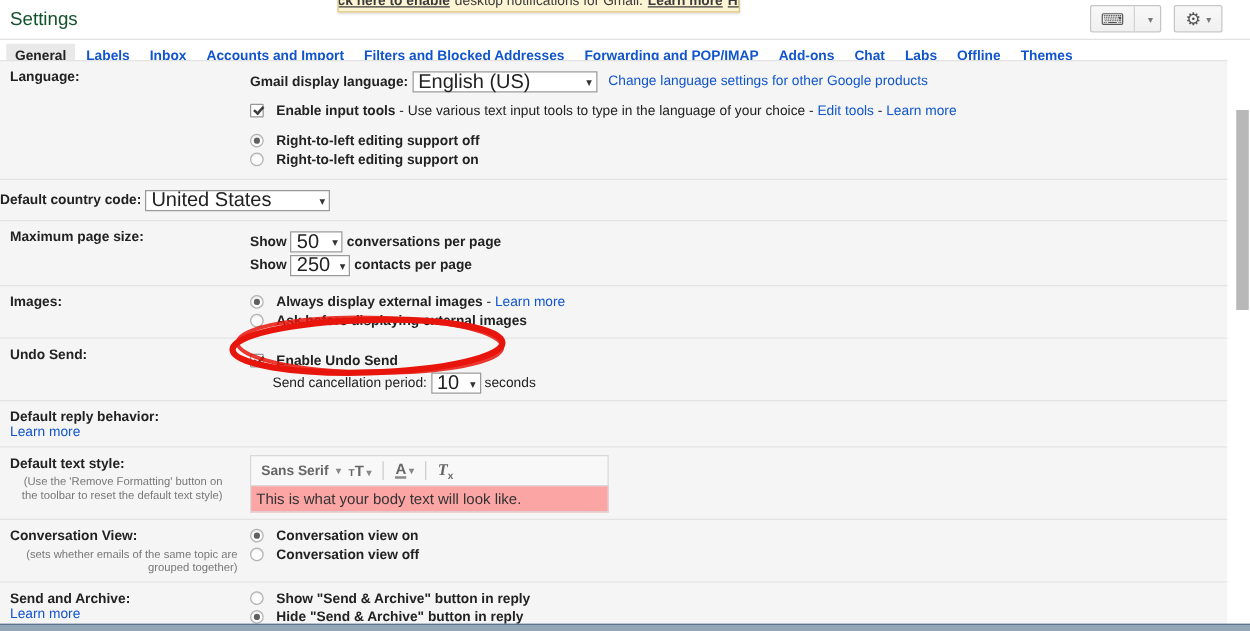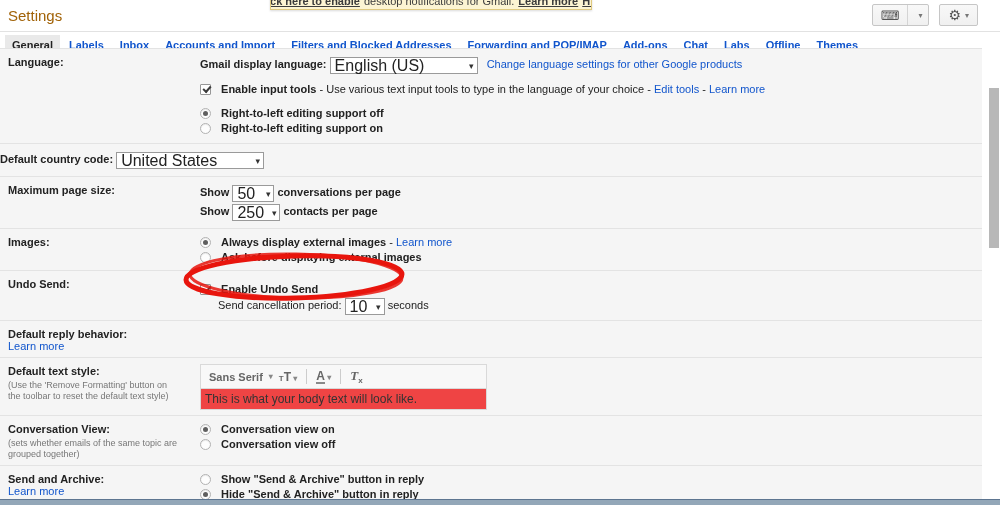--- a/index.html
+++ b/index.html
@@ -9,42 +9,42 @@
 
   
   .banner { position:absolute; left:270px; top:-14px; width:322px; height:24px;
     background:#fcf4d3; border:1px solid #dfc97f; box-shadow:0 1px 2px rgba(0,0,0,.15);
     font-size:11px; color:#3b3b3b; white-space:nowrap; padding:2px 8px; overflow:hidden;
     display:flex; align-items:flex-end; justify-content:center; gap:4px; z-index:5; }
   .banner a { color:#3b3b3b; text-decoration:underline; font-weight:bold; cursor:pointer; }
 
   
   .header { position:relative; height:32px; border-bottom:1px solid #e2e2e2; background:#fff; }
-  .page-title { position:absolute; left:8px; top:7px; font-size:15px; color:#a16207; }
+  .page-title { position:absolute; left:8px; top:7px; font-size:15px; color:#14532d; }
   .hdr-buttons { position:absolute; right:22px; top:4px; display:flex; gap:10px; }
   .btn { height:22px; display:flex; align-items:center; border:1px solid #c6c6c6; border-radius:2px;
     background:linear-gradient(#f8f8f8,#f0f0f0); color:#555; cursor:pointer; }
   .btn .seg { padding:0 8px; display:flex; align-items:center; height:100%; }
   .btn .seg + .seg { border-left:1px solid #d4d4d4; padding:0 6px; }
   .kbd-glyph { font-size:13px; line-height:1; }
   .gear-glyph { font-size:14px; line-height:1; }
   .drop { font-size:8px; color:#777; margin-left:4px; }
 
   
   .tabbar { height:26px; display:flex; align-items:center; gap:2px; padding-left:5px; background:#fff; font-size:11px; font-weight:bold;text-align:right; }
   .tab { padding:4px 7px; color:#1155cc; cursor:pointer; white-space:nowrap; }
   .tab.sel { background:#e9e9e9; color:#222; cursor:default; }
 
   
   .settings { position:absolute; left:0; top:48px; width:982px; bottom:0; background:#f5f5f5; border-top:1px solid #e3e3e3; font-size:11px; color:#222; }
   .row { display:flex; border-top:1px solid #e3e3e3; padding:5px 0; }
   .row:first-child { border-top:none; }
   .lbl { width:200px; flex-shrink:0; padding:2px 10px 0 8px; }
   .lbl b { font-size:11px; color:#222; }
-  .sub { font-size:9px; color:#777; font-weight:normal; margin-top:3px; line-height:11px; }
+  .sub { font-size:9px; color:#777; font-weight:normal; margin-top:3px; line-height:11px;text-align:right; }
   .ct { flex:1; padding-top:1px; }
   .line { line-height:15px; margin:2px 0; }
   a.lnk { color:#1155cc; text-decoration:none; cursor:pointer; }
 
   
   .selbox { display:inline-block; position:relative; border:1px solid #9a9a9a; background:#fff; height:17px;
     line-height:15px; padding:0 16px 0 4px; vertical-align:middle; font-size:16px; color:#222; cursor:pointer; }
   .selbox::after { content:"▾"; position:absolute; right:3px; top:1px; font-size:9px; color:#333; }
   .radio { width:11px; height:11px; border-radius:50%; border:1px solid #b2b2b2; background:#fdfdfd;
     display:inline-block; vertical-align:-2px; margin-right:7px; box-shadow:inset 0 1px 1px rgba(0,0,0,.08); cursor:pointer; }
@@ -58,21 +58,21 @@
   
   .ts-toolbar { width:287px; height:25px; border:1px solid #d9d9d9; background:#f8f8f8; display:flex; align-items:center;
     padding:0 8px; gap:6px; color:#666; font-weight:bold; }
   .ts-toolbar .tdrop { font-size:8px; color:#888; }
   .ts-divider { width:1px; height:15px; background:#ccc; margin:0 3px; }
   .ts-font { font-size:11px; }
   .tt-small { font-size:8px; } .tt-big { font-size:12px; }
   .color-a { font-size:12px; border-bottom:2px solid #8a8a8a; line-height:11px; display:inline-block; }
   .remove-fmt i { font-family:"Liberation Serif", serif; font-size:13px; }
   .remove-fmt sub { font-size:8px; }
-  .ts-preview { width:287px; height:21px; border:1px solid #d9d9d9; border-top:none; background:#ef4444;
+  .ts-preview { width:287px; height:21px; border:1px solid #d9d9d9; border-top:none; background:#fca5a5;
     font-size:12px; color:#333; padding:2px 4px; line-height:17px; }
 
   
   .red-oval { position:absolute; left:178px; top:248px; pointer-events:none; z-index:6; }
 
   
   .scroll-track { position:absolute; right:0; top:33px; width:18px; bottom:0; background:#fff; }
   .scroll-thumb { position:absolute; right:1px; top:55px; width:10px; height:160px; background:#b8b8b8; }
 
   

